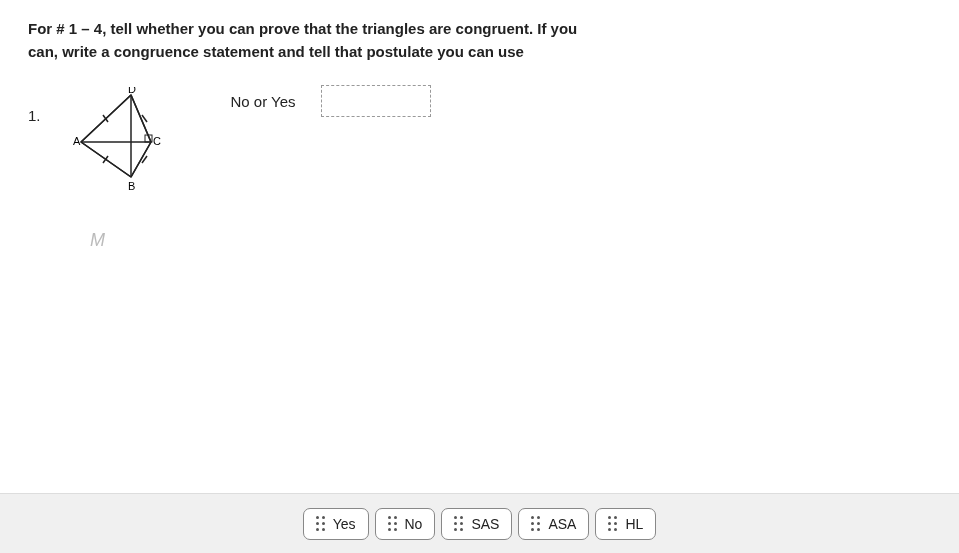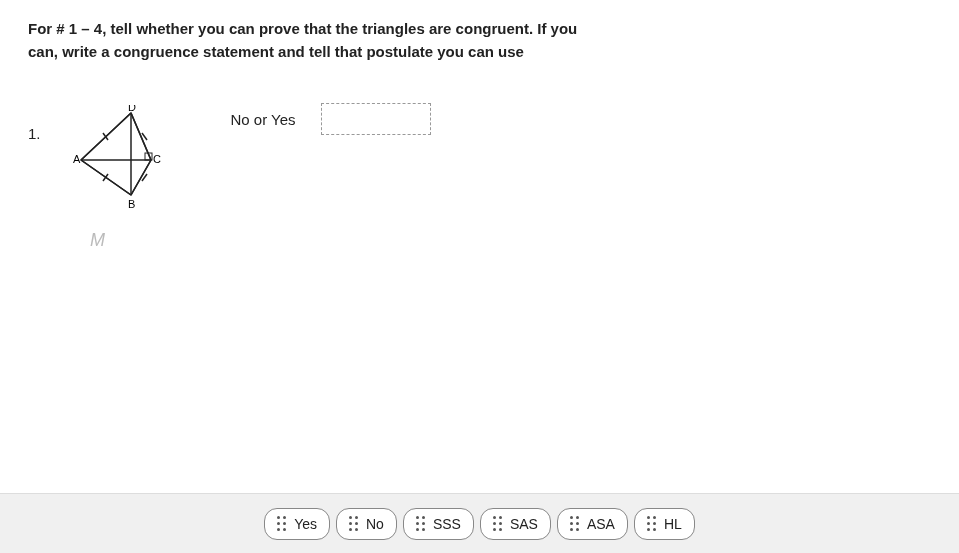--- a/index.html
+++ b/index.html
@@ -32,21 +32,21 @@
       flex: 1;
       padding: 18px 28px 10px 28px;
       position: relative;
     }
 
     .instructions {
       font-size: 15px;
       line-height: 1.5;
       font-weight: bold;
       max-width: 680px;
-      margin-bottom: 32px;
+      margin-bottom: 14px;
     }
 
     .problem-area {
       display: flex;
       flex-direction: row;
       align-items: flex-start;
       gap: 30px;
       margin-top: 4px;
     }
 
@@ -104,21 +104,21 @@
 
     .answer-btn {
       display: flex;
       align-items: center;
       gap: 5px;
       border: 1.5px solid #888;
       background: #fff;
       padding: 7px 12px;
       font-size: 14px;
       cursor: pointer;
-      border-radius: 13px;
+      border-radius: 7px;
       color: #222;
       white-space: nowrap;
     }
 
     .drag-dots {
       display: inline-grid;
       grid-template-columns: repeat(2, 4px);
       grid-template-rows: repeat(3, 4px);
       gap: 2px;
       margin-right: 2px;
@@ -221,31 +221,20 @@
         <span class="drag-dot"></span>
           <span class="drag-dot"></span>
         <span class="drag-dot"></span>
           <span class="drag-dot"></span>
         <span class="drag-dot"></span>
           <span class="drag-dot"></span>
       </span>
       <span>No</span>
     </button>
 
-    <button class="answer-btn">
-      <span class="drag-dots">
-        <span class="drag-dot"></span>
-          <span class="drag-dot"></span>
-        <span class="drag-dot"></span>
-          <span class="drag-dot"></span>
-        <span class="drag-dot"></span>
-          <span class="drag-dot"></span>
-      </span>
-      <span>SSS</span>
-    </button>
 
     <button class="answer-btn">
       <span class="drag-dots">
         <span class="drag-dot"></span>
           <span class="drag-dot"></span>
         <span class="drag-dot"></span>
           <span class="drag-dot"></span>
         <span class="drag-dot"></span>
           <span class="drag-dot"></span>
       </span>

